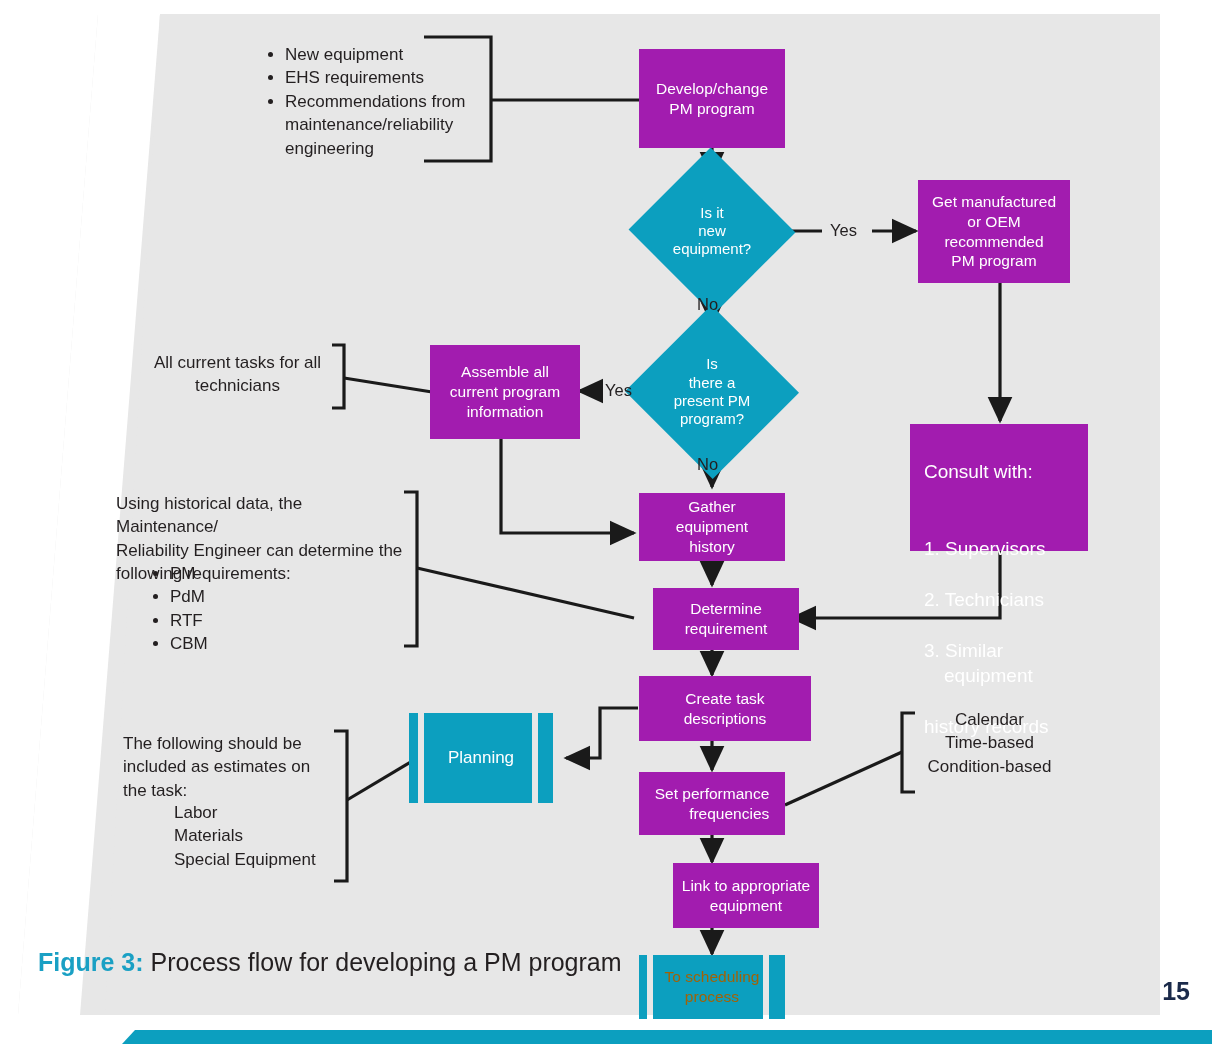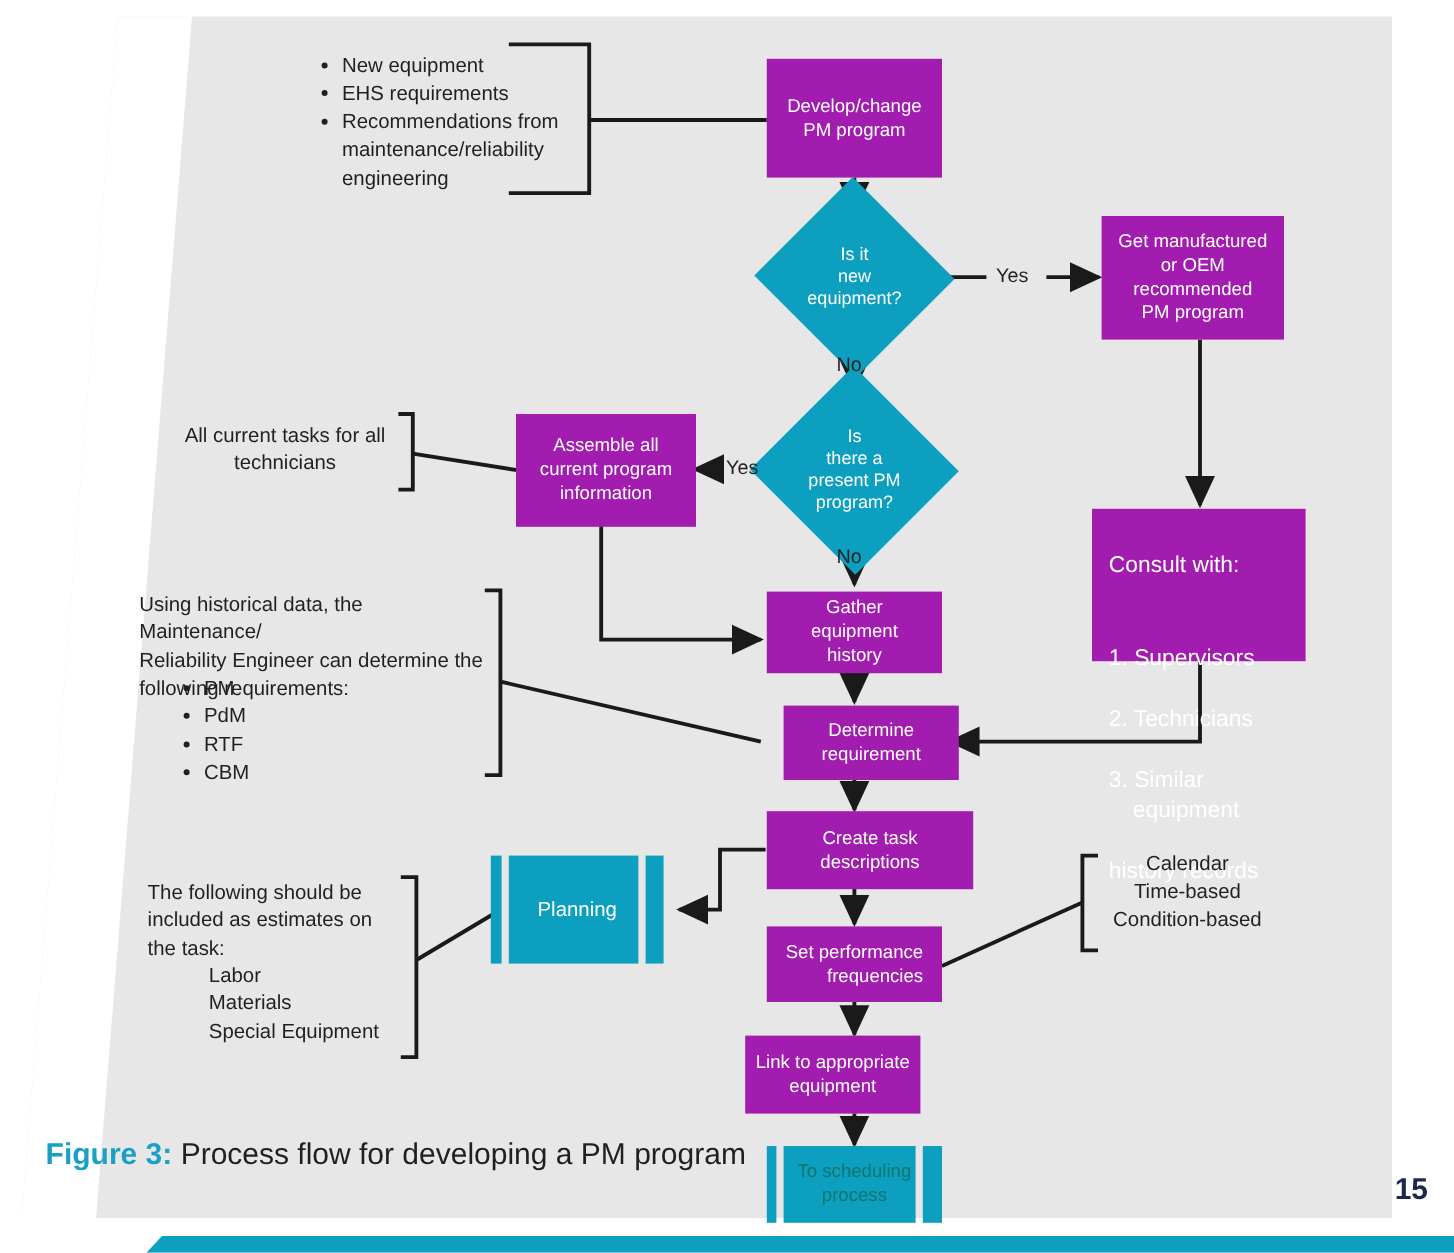--- a/index.html
+++ b/index.html
@@ -191,28 +191,28 @@
   <div style="position:absolute;left:409px;top:713px;width:157px;height:90px;">
     <div class="pp-bar" style="left:0;top:0;width:9px;height:90px;"></div>
     <div class="pp-bar" style="left:15px;top:0;width:108px;height:90px;"></div>
     <div class="pp-bar" style="left:129px;top:0;width:15px;height:90px;"></div>
     <div style="position:absolute;left:0;top:0;width:144px;height:90px;display:flex;align-items:center;justify-content:center;color:#fff;font-size:17px;">Planning</div>
   </div>
 
   <div class="node" style="left:639px;top:772px;width:146px;height:63px;text-align:right;">Set performance
 frequencies</div>
 
-  <div class="node" style="left:621px;top:863px;width:146px;height:65px;">Link to appropriate
+  <div class="node" style="left:673px;top:863px;width:146px;height:65px;">Link to appropriate
 equipment</div>
 
   <div style="position:absolute;left:639px;top:955px;width:146px;height:64px;">
     <div class="pp-bar" style="left:0;top:0;width:8px;height:64px;"></div>
     <div class="pp-bar" style="left:14px;top:0;width:110px;height:64px;"></div>
     <div class="pp-bar" style="left:130px;top:0;width:16px;height:64px;"></div>
-    <div style="position:absolute;left:0;top:0;width:146px;height:64px;display:flex;align-items:center;justify-content:center;color:#0f766e;font-size:15.5px;line-height:1.28;text-align:center;white-space:pre-line;">To scheduling
+    <div style="position:absolute;left:0;top:0;width:146px;height:64px;display:flex;align-items:center;justify-content:center;color:#a16207;font-size:15.5px;line-height:1.28;text-align:center;white-space:pre-line;">To scheduling
 process</div>
   </div>
 
   <div class="lbl" style="left:830px;top:222px;">Yes</div>
   <div class="lbl" style="left:697px;top:296px;">No</div>
   <div class="lbl" style="left:605px;top:382px;">Yes</div>
   <div class="lbl" style="left:697px;top:456px;">No</div>
 
   <div class="bullets" style="left:265px;top:43px;width:230px;">
     <ul>

